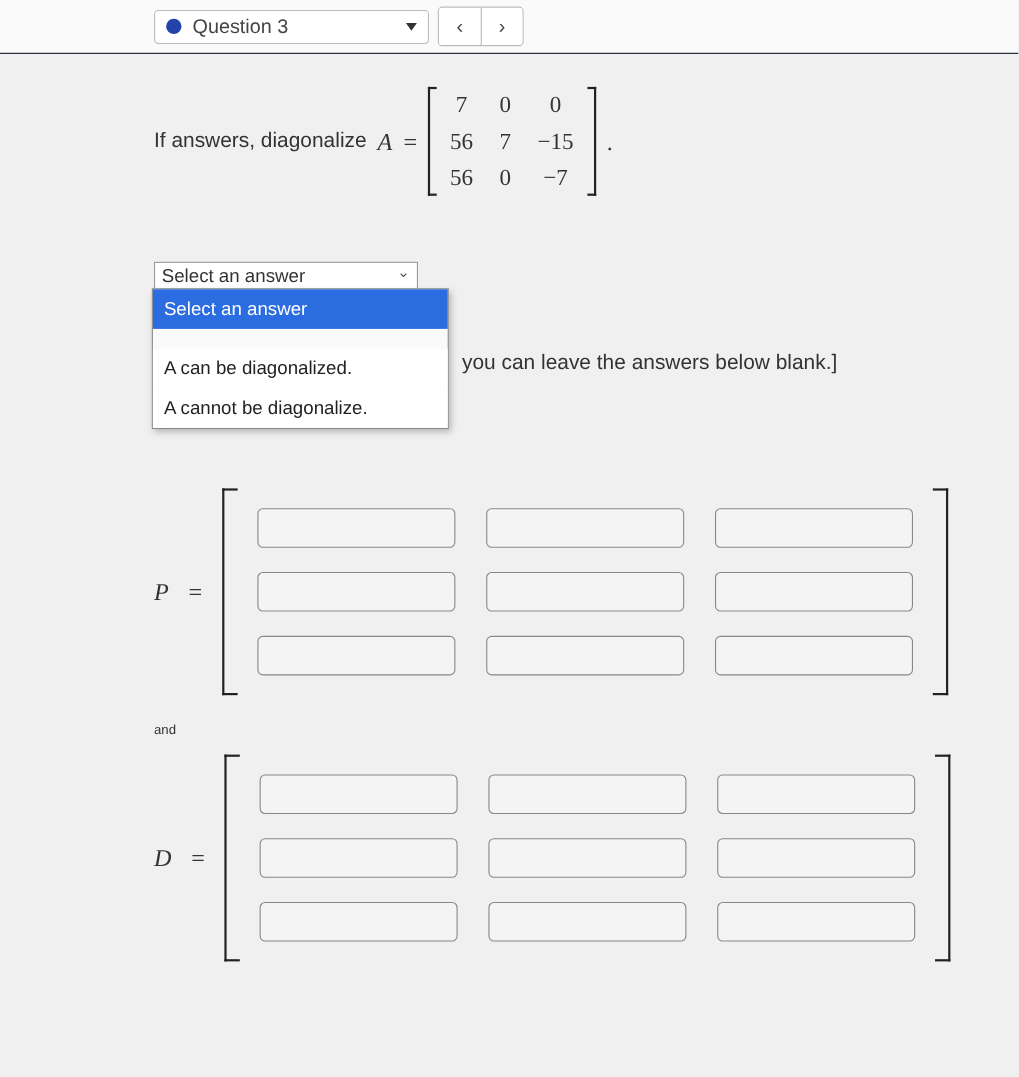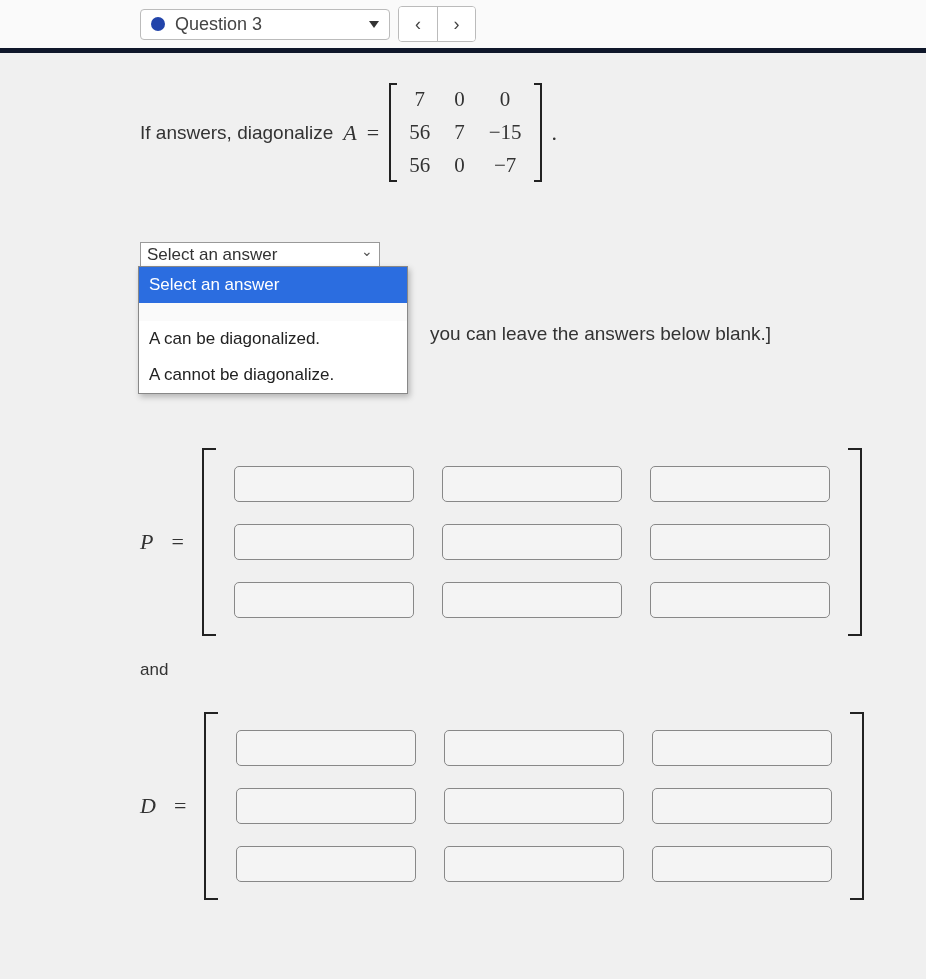--- a/index.html
+++ b/index.html
@@ -7,21 +7,21 @@
     font-family: Arial, Helvetica, sans-serif;
     background: #f0f0f0;
     width: 926px;
     height: 979px;
     overflow: hidden;
   }
   .topbar {
     display: flex;
     align-items: center;
     background: #fafafa;
-    border-bottom: 5px solid #0f172a;
+    border-bottom: 1px solid #0f172a;
     padding: 6px 0 6px 140px;
   }
   .question-pill {
     display: flex;
     align-items: center;
     border: 1px solid #bbb;
     border-radius: 4px;
     background: #fff;
     padding: 4px 10px;
     margin-right: 8px;
@@ -125,21 +125,21 @@
     color: #222;
     background: #fff;
   }
   .dd-option.highlight {
     background: #2b6de0;
     color: #fff;
   }
   .dd-sep { height: 18px; }
   .hint-text {
     position: absolute;
-    left: 430px;
+    left: 420px;
     top: 270px;
     font-size: 19px;
     color: #333;
   }
   .answer-block {
     margin-top: 180px;
   }
   .matrix-row {
     display: flex;
     align-items: center;
@@ -163,22 +163,22 @@
     gap: 22px 28px;
     padding: 18px 18px;
   }
   .cell-input {
     height: 36px;
     border: 1.5px solid #888;
     border-radius: 5px;
     background: #f4f4f4;
   }
   .and-label {
-    margin: 10px 0 32px 0;
-    font-size: 17px;
+    margin: 10px 0 16px 0;
+    font-size: 12px;
     color: #333;
   }
 </style>
 </head>
 <body>
 
 <div class="topbar">
   <div class="question-pill">
     <div class="q-left">
       <span class="status-dot"></span>

